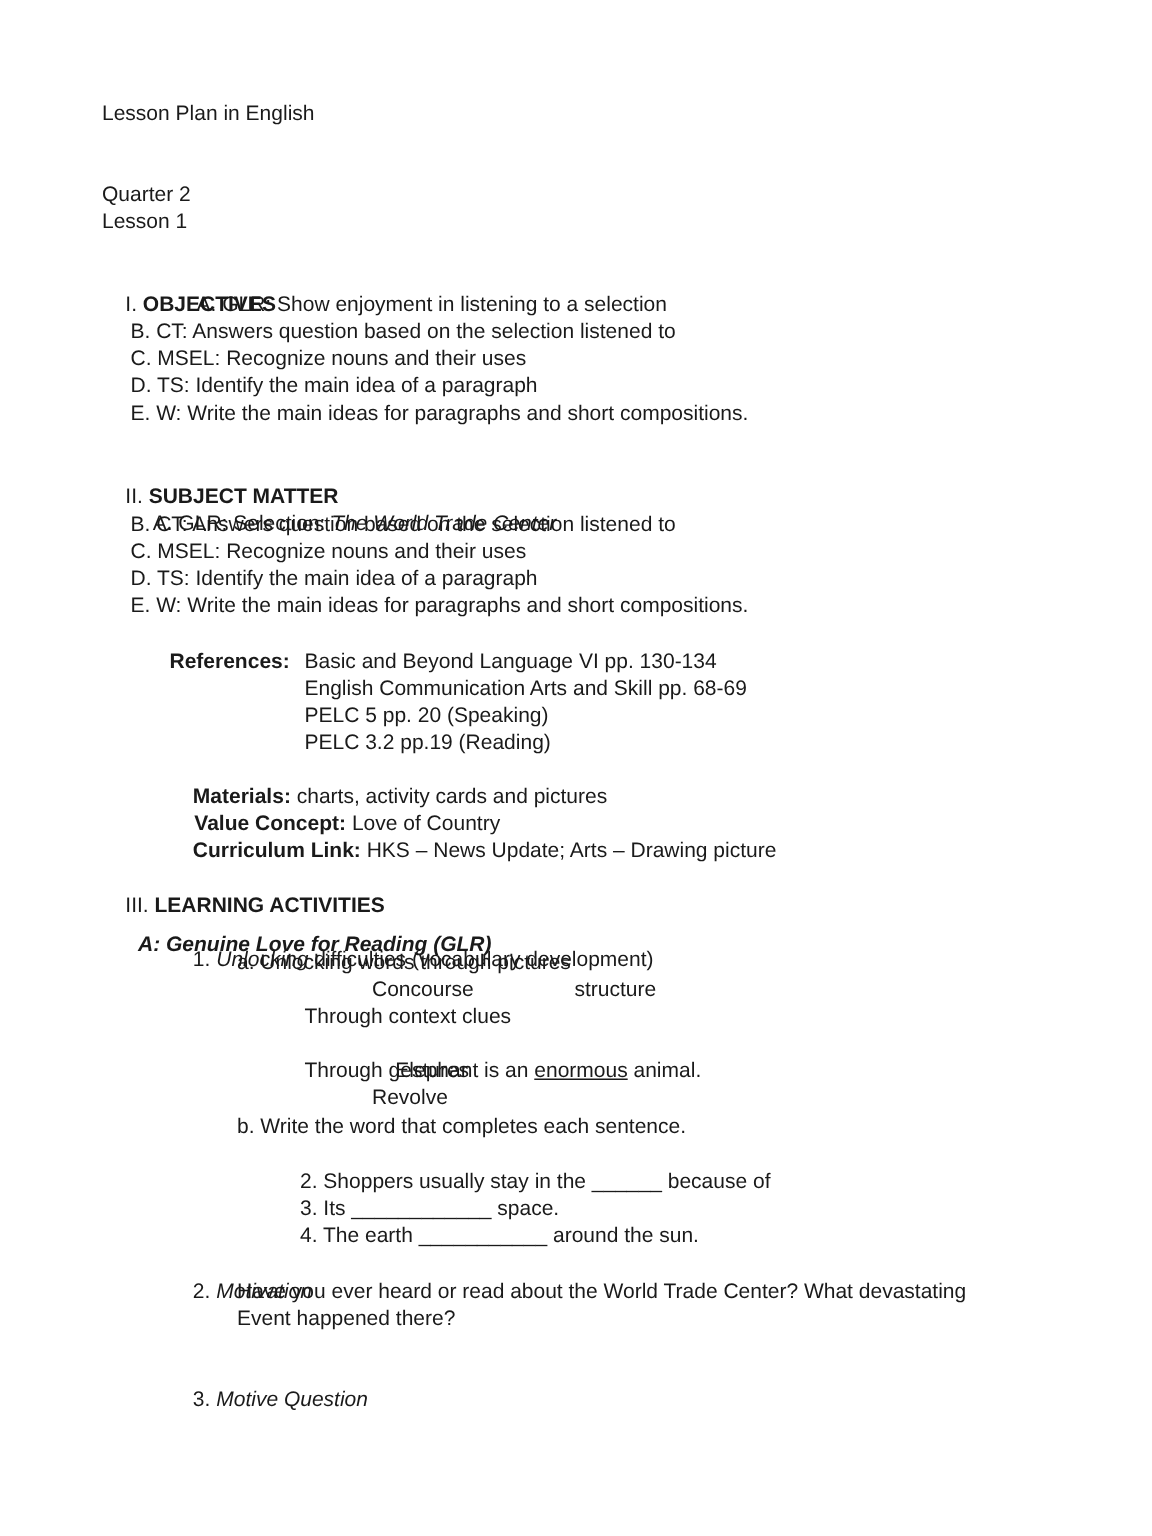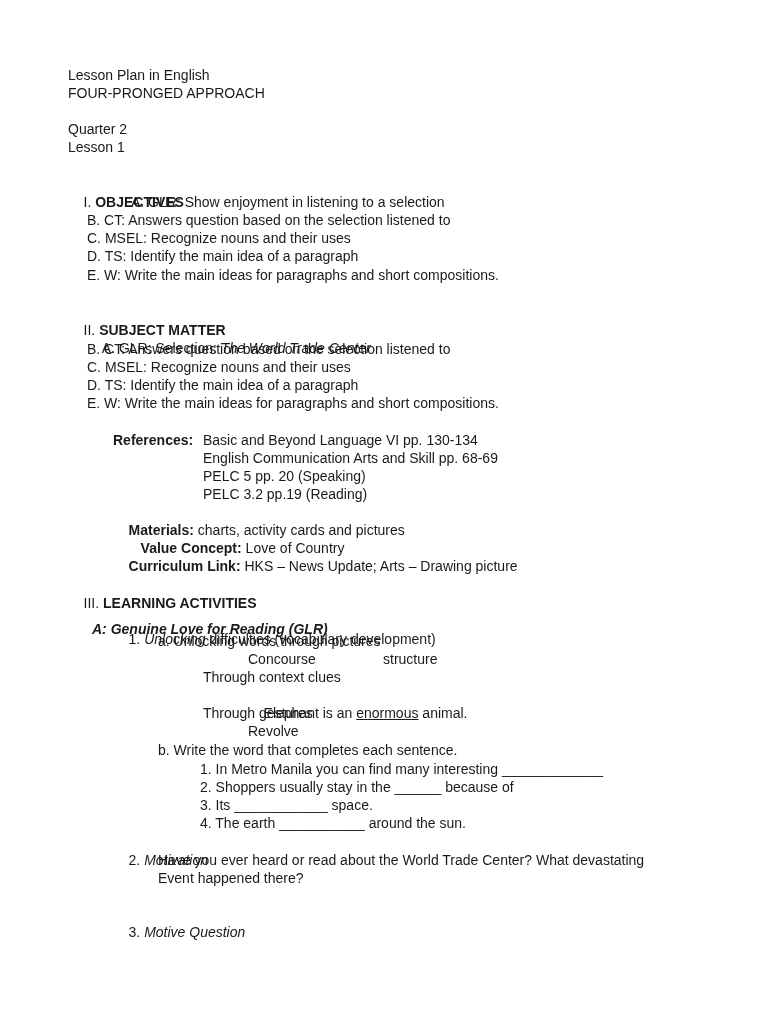--- a/index.html
+++ b/index.html
@@ -32,21 +32,20 @@
   .b { font-weight: bold; }
   .i { font-style: italic; margin-top: 26px; }
   .u { text-decoration: underline; }
 </style>
 </head>
 <body>
 
 <div class="page">
 
   <div class="line" style="left:68px;top:66px;">Lesson Plan in English</div>
-  <div class="line" style="left:68px;top:84px;">FOUR-PRONGED APPROACH</div>
   <div class="line" style="left:68px;top:120px;">Quarter 2</div>
   <div class="line" style="left:68px;top:138px;">Lesson 1</div>
 
   <div class="line" style="left:68px;top:175px;">
     <span>I. </span><span class="b">OBJECTIVES</span>
   </div>
   <div class="line" style="left:87px;top:193px;padding-left:44px;">A. GLR: Show enjoyment in listening to a selection</div>
   <div class="line" style="left:87px;top:211px;">B. CT: Answers question based on the selection listened to</div>
   <div class="line" style="left:87px;top:229px;">C. MSEL: Recognize nouns and their uses</div>
   <div class="line" style="left:87px;top:247px;">D. TS: Identify the main idea of a paragraph</div>
@@ -65,21 +64,21 @@
 
   <div class="line b" style="left:113px;top:431px;">References:</div>
   <div class="line" style="left:203px;top:431px;">Basic and Beyond Language VI pp. 130-134</div>
   <div class="line" style="left:203px;top:449px;">English Communication Arts and Skill pp. 68-69</div>
   <div class="line" style="left:203px;top:467px;text-align:right;">PELC 5 pp. 20 (Speaking)</div>
   <div class="line" style="left:203px;top:485px;">PELC 3.2 pp.19 (Reading)</div>
 
   <div class="line" style="left:113px;top:503px;">
     <span class="b">Materials:</span><span> charts, activity cards and pictures</span>
   </div>
-  <div class="line" style="left:125px;top:521px;">
+  <div class="line" style="left:114px;top:521px;">
     <span class="b">Value Concept:</span><span> Love of Country</span>
   </div>
   <div class="line" style="left:113px;top:539px;">
     <span class="b">Curriculum Link:</span><span> HKS – News Update; Arts – Drawing picture</span>
   </div>
 
   <div class="line" style="left:68px;top:576px;">
     <span>III. </span><span class="b">LEARNING ACTIVITIES</span>
   </div>
   <div class="line b i" style="left:92px;top:594px;">A: Genuine Love for Reading (GLR)</div>
@@ -91,21 +90,20 @@
   <div class="line" style="left:248px;top:650px;">Concourse</div>
   <div class="line" style="left:383px;top:650px;">structure</div>
   <div class="line" style="left:203px;top:668px;">Through context clues</div>
   <div class="line" style="left:248px;top:686px;">
     <span>Elephant is an </span><span class="u">enormous</span><span> animal.</span>
   </div>
   <div class="line" style="left:203px;top:704px;">Through gestures</div>
   <div class="line" style="left:248px;top:722px;">Revolve</div>
 
   <div class="line" style="left:158px;top:741px;">b. Write the word that completes each sentence.</div>
-  <div class="line" style="left:200px;top:760px;">1. In Metro Manila you can find many interesting _____________</div>
   <div class="line" style="left:200px;top:778px;text-align:center;">2. Shoppers usually stay in the ______ because of</div>
   <div class="line" style="left:200px;top:796px;">3. Its ____________ space.</div>
   <div class="line" style="left:200px;top:814px;">4. The earth ___________ around the sun.</div>
 
   <div class="line" style="left:113px;top:833px;">
     <span>2. </span><span class="i">Motivation</span>
   </div>
   <div class="line" style="left:158px;top:851px;">Have you ever heard or read about the World Trade Center? What devastating</div>
   <div class="line" style="left:158px;top:869px;">Event happened there?</div>
 

